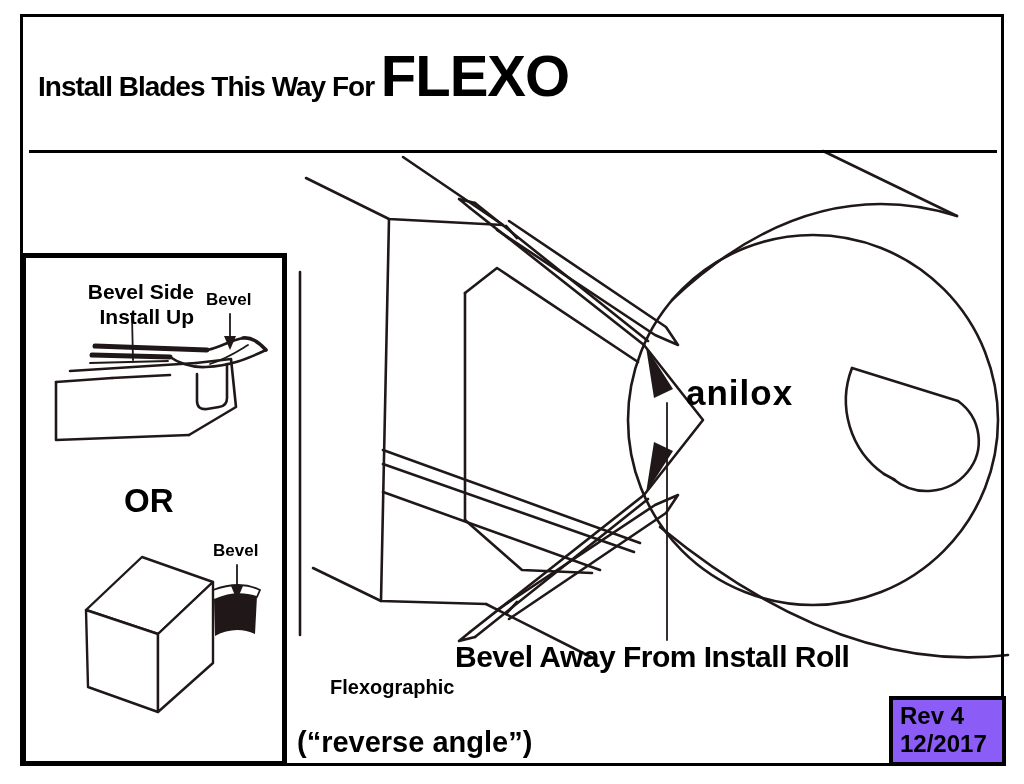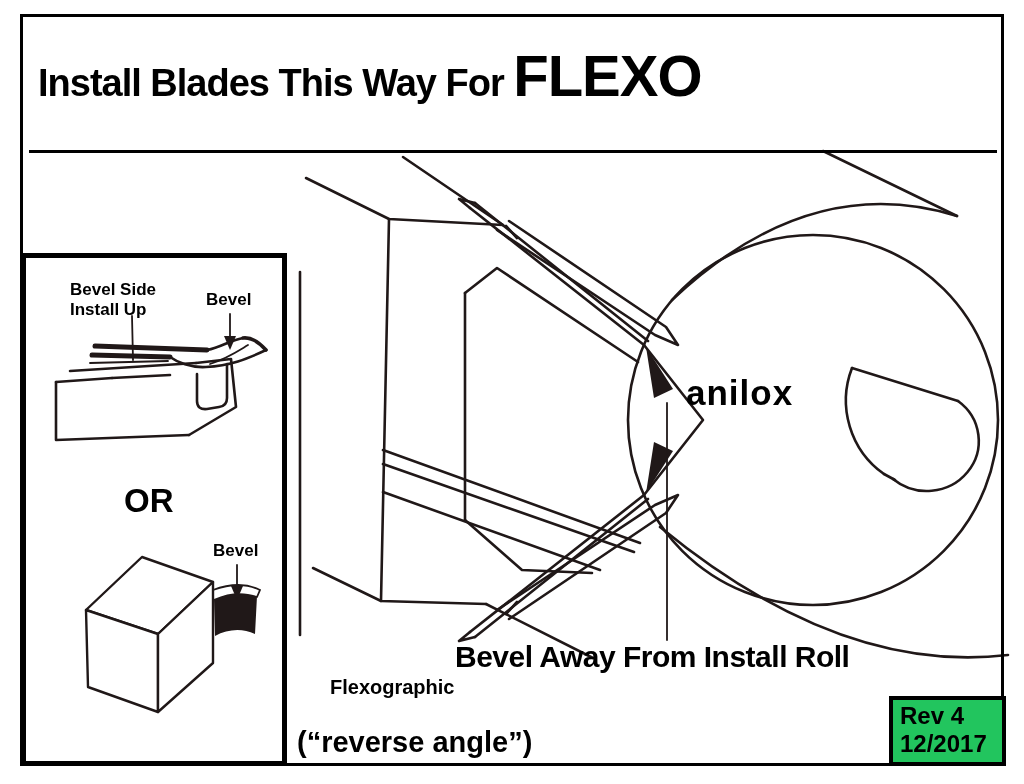--- a/index.html
+++ b/index.html
@@ -10,33 +10,33 @@
     background:var(--bg);
     font-family:"Liberation Sans", sans-serif;
   }
   #art { position:absolute; left:0; top:0; z-index:1; }
   .frame { position:absolute; border-style:solid; border-color:var(--border); background:transparent; z-index:2; }
   #page-border   { left:20px; top:14px;  width:984px; height:752px; border-width:3px; }
   #inset-border  { left:21px; top:253px; width:266px; height:513px; border-width:5px; }
   #title-rule    { position:absolute; left:29px; top:150px; width:968px; height:3px; background:var(--border); z-index:2; }
   .label { position:absolute; font-weight:bold; color:var(--text); z-index:3; white-space:nowrap; }
   #title { left:38px; top:42px; }
-  #title .t-reg { font-size:38px; letter-spacing:-1px; }
+  #title .t-reg { font-size:28px; letter-spacing:-1px; }
   #title .t-big { font-size:58px; letter-spacing:-1px; }
-  #bevel-side-label { left:70px; top:280px; width:124px; font-size:17px; line-height:1.18; text-align:left; white-space:normal; }
+  #bevel-side-label { left:70px; top:280px; width:124px; font-size:21px; line-height:1.18; text-align:right; white-space:normal; }
   #bevel-label-top { left:206px; top:290px; font-size:17px; }
   #or-label { left:124px; top:482px; font-size:33px; }
   #bevel-label-bottom { left:213px; top:541px; font-size:17px; }
   #anilox-label { left:686px; top:337px; font-size:35px; letter-spacing:1px;margin-top:36px; }
   #caption { left:455px; top:640px; font-size:30px; letter-spacing:-0.5px; }
   #method-line1 { left:330px; top:676px; font-size:20px;text-align:right; }
   #method-line2 { left:297px; top:726px; font-size:29px; }
   #rev-box {
     position:absolute; left:889px; top:696px; width:117px; height:70px;
-    border:4px solid var(--border); background:#22c55e; z-index:3;
+    border:4px solid var(--border); background:#8b5cf6; z-index:3;
     padding:2px 0 0 7px;
   }
   #rev-box .rev-line { position:static; font-size:24px; line-height:1.18; display:block; }
   
   .art { stroke:var(--ink); stroke-width:2.6; fill:none; stroke-linecap:round; stroke-linejoin:round; }
   .art-thin { stroke:var(--ink); stroke-width:1.8; fill:none; stroke-linecap:round; }
   .art-thick { stroke:var(--ink); stroke-width:5; fill:none; stroke-linecap:round; }
   .art-mid { stroke:var(--ink); stroke-width:3.6; fill:none; stroke-linecap:round; }
   .art-fill { fill:var(--ink); stroke:none; }
   .art-white { fill:#ffffff; stroke:var(--ink); stroke-width:2.4; stroke-linejoin:round; }

